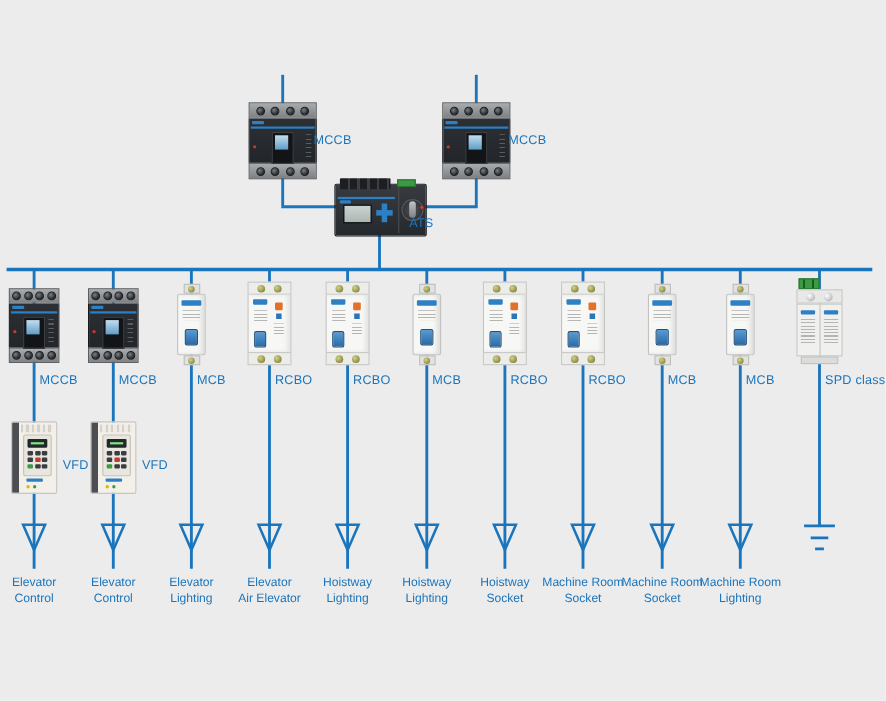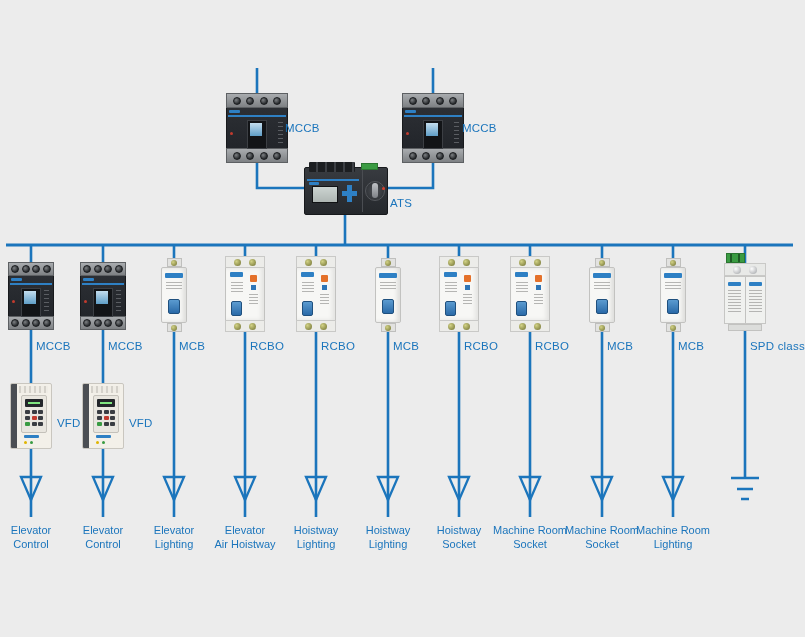--- a/index.html
+++ b/index.html
@@ -194,21 +194,21 @@
     <i class="lcd"></i>
       <i class="dpad"></i>
       <i class="divider"></i>
       <span class="knob">
         <i></i>
       </span>
       <i class="reddot"></i>
   </div>
   <div class="lbl" style="left:285px;top:122px">MCCB</div>
   <div class="lbl" style="left:462px;top:122px">MCCB</div>
-  <div class="lbl" style="left:390px;top:197px">ATS</div>
+  <div class="lbl" style="left:372px;top:197px">ATS</div>
 
   <div class="dev mccb" style="left:8px;top:262px">
     <div class="term">
         <i></i>
         <i></i>
         <i></i>
         <i></i>
       </div>
     <div class="bod">
         <i class="chip"></i>
@@ -465,21 +465,21 @@
   <div class="load" style="left:48px;top:524px">
     <div>Elevator</div>
       <div>Control</div>
   </div>
   <div class="load" style="left:119px;top:524px">
     <div>Elevator</div>
       <div>Lighting</div>
   </div>
   <div class="load" style="left:190px;top:524px">
     <div>Elevator</div>
-      <div>Air Hoistway</div>
+      <div>Air Elevator</div>
   </div>
   <div class="load" style="left:261px;top:524px">
     <div>Hoistway</div>
       <div>Lighting</div>
   </div>
   <div class="load" style="left:333px;top:524px">
     <div>Hoistway</div>
       <div>Lighting</div>
   </div>
   <div class="load" style="left:404px;top:524px">

